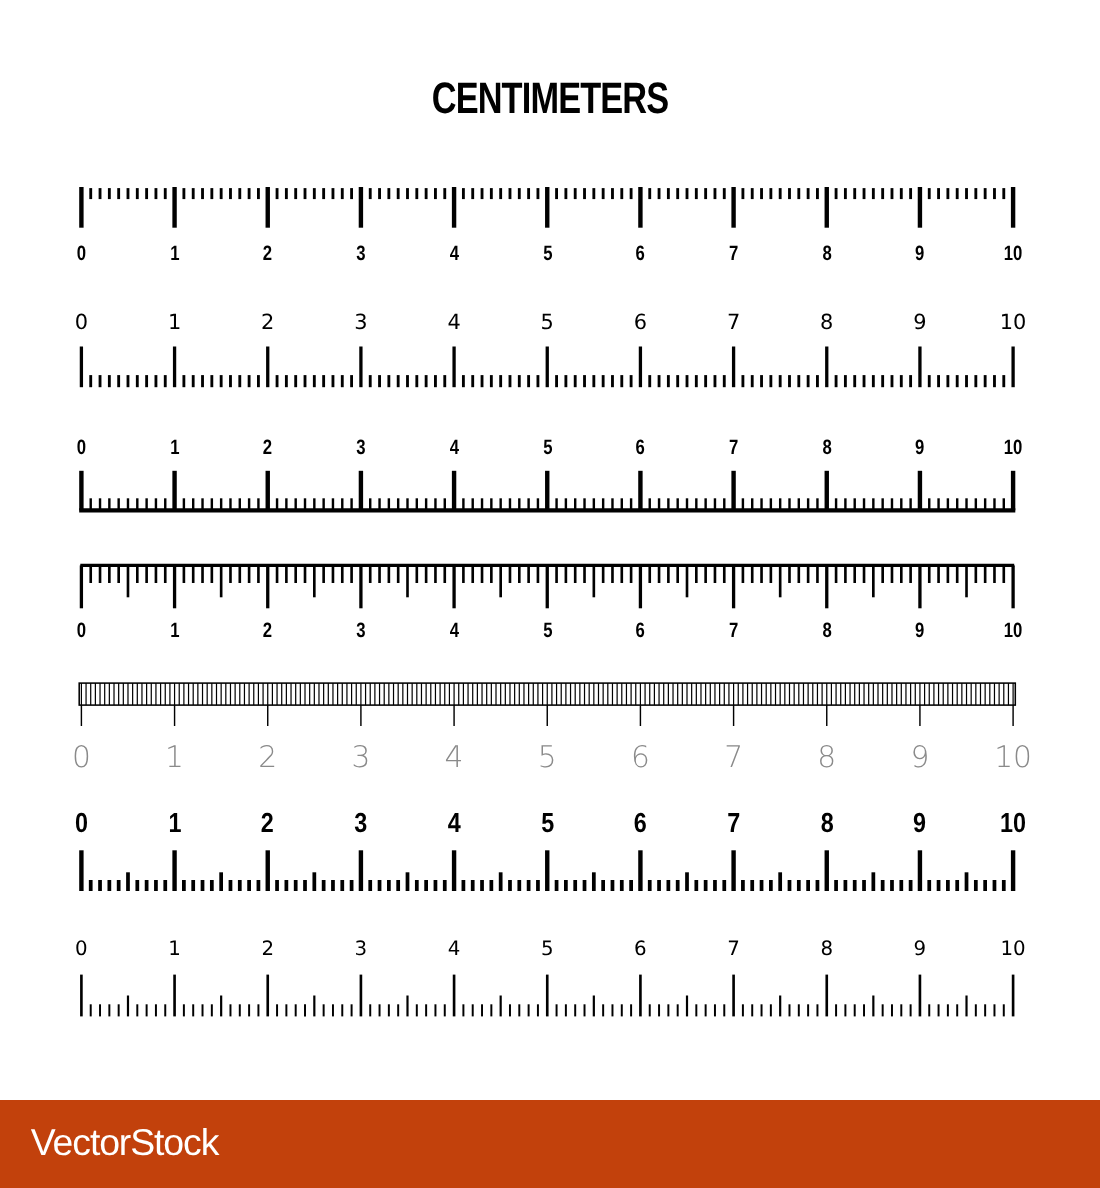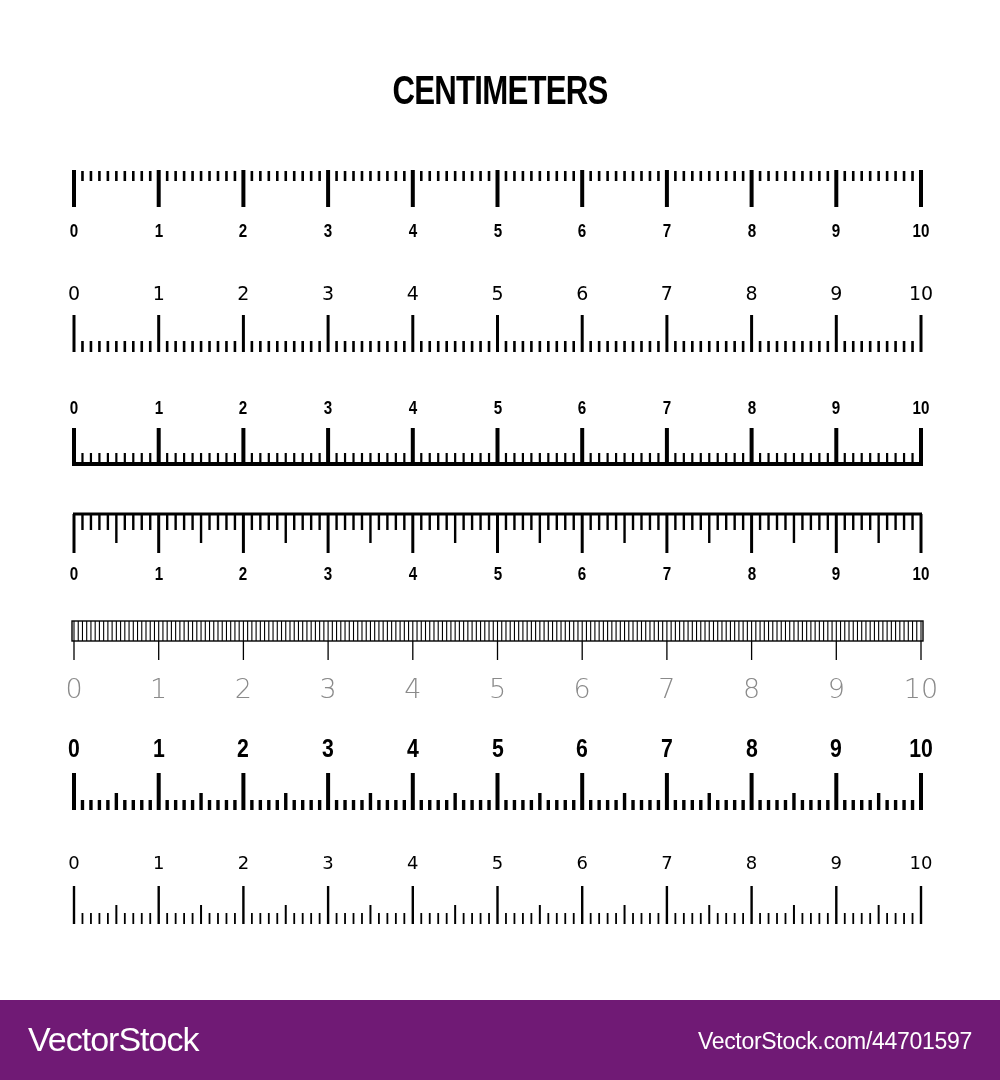--- a/index.html
+++ b/index.html
@@ -6,21 +6,21 @@
   body { width: 1000px; height: 1080px; background: #ffffff; position: relative; overflow: hidden; font-family: "Liberation Sans", sans-serif; }
   .title { position: absolute; left: 0; width: 1000px; top: 68px; text-align: center; font-family: "Liberation Sans", sans-serif; font-weight: bold; font-size: 40px; letter-spacing: -1px; color: #000; transform: scaleX(0.78); transform-origin: 500px 0; }
   .ruler { position: absolute; left: 0; top: 0; width: 1000px; }
   .ruler svg { display: block; position: absolute; left: 0; top: 0; overflow: visible; }
   .label { position: absolute; width: 40px; margin-left: -20px; text-align: center; color: #000; line-height: 1; }
   .lbl-condensed-bold { font-family: "Liberation Sans", sans-serif; font-weight: bold; font-size: 19px; transform: scaleX(0.8); }
   .lbl-regular { font-family: "DejaVu Sans", sans-serif; font-weight: normal; font-size: 19px; }
   .lbl-bold-big { font-family: "Liberation Sans", sans-serif; font-weight: bold; font-size: 25px; transform: scaleX(0.85); }
   .lbl-thin { font-family: "DejaVu Sans", sans-serif; font-weight: 200; font-size: 27px; color: #8a8a8a; }
   .lbl-regular-small { font-family: "DejaVu Sans", sans-serif; font-weight: normal; font-size: 18px; }
-  .footer { position: absolute; left: 0; top: 1000px; width: 1000px; height: 80px; background: #701a75; }
+  .footer { position: absolute; left: 0; top: 1000px; width: 1000px; height: 80px; background: #c2410c; }
   .footer-brand { position: absolute; left: 28px; top: 20px; color: #fff; font-family: "Liberation Sans", sans-serif; font-size: 34px; letter-spacing: -1px; }
   .footer-url { position: absolute; right: 28px; top: 28px; color: #fff; font-family: "Liberation Sans", sans-serif; font-size: 23px; letter-spacing: -0.3px; }
 </style>
 </head>
 <body>
 
 <div class="title">CENTIMETERS</div>
 
 <div class="ruler">
   <svg id="r1" width="1000" height="1080">
@@ -964,14 +964,13 @@
       <div class="label lbl-regular-small" style="left: 582.2px; top: 854px;">6</div>
       <div class="label lbl-regular-small" style="left: 666.9px; top: 854px;">7</div>
       <div class="label lbl-regular-small" style="left: 751.6px; top: 854px;">8</div>
       <div class="label lbl-regular-small" style="left: 836.3px; top: 854px;">9</div>
       <div class="label lbl-regular-small" style="left: 921px; top: 854px;">10</div>
     </div>
 </div>
 
 <div class="footer">
   <span class="footer-brand">VectorStock</span>
-  <span class="footer-url">VectorStock.com/44701597</span>
 </div>
 
 </body></html>

